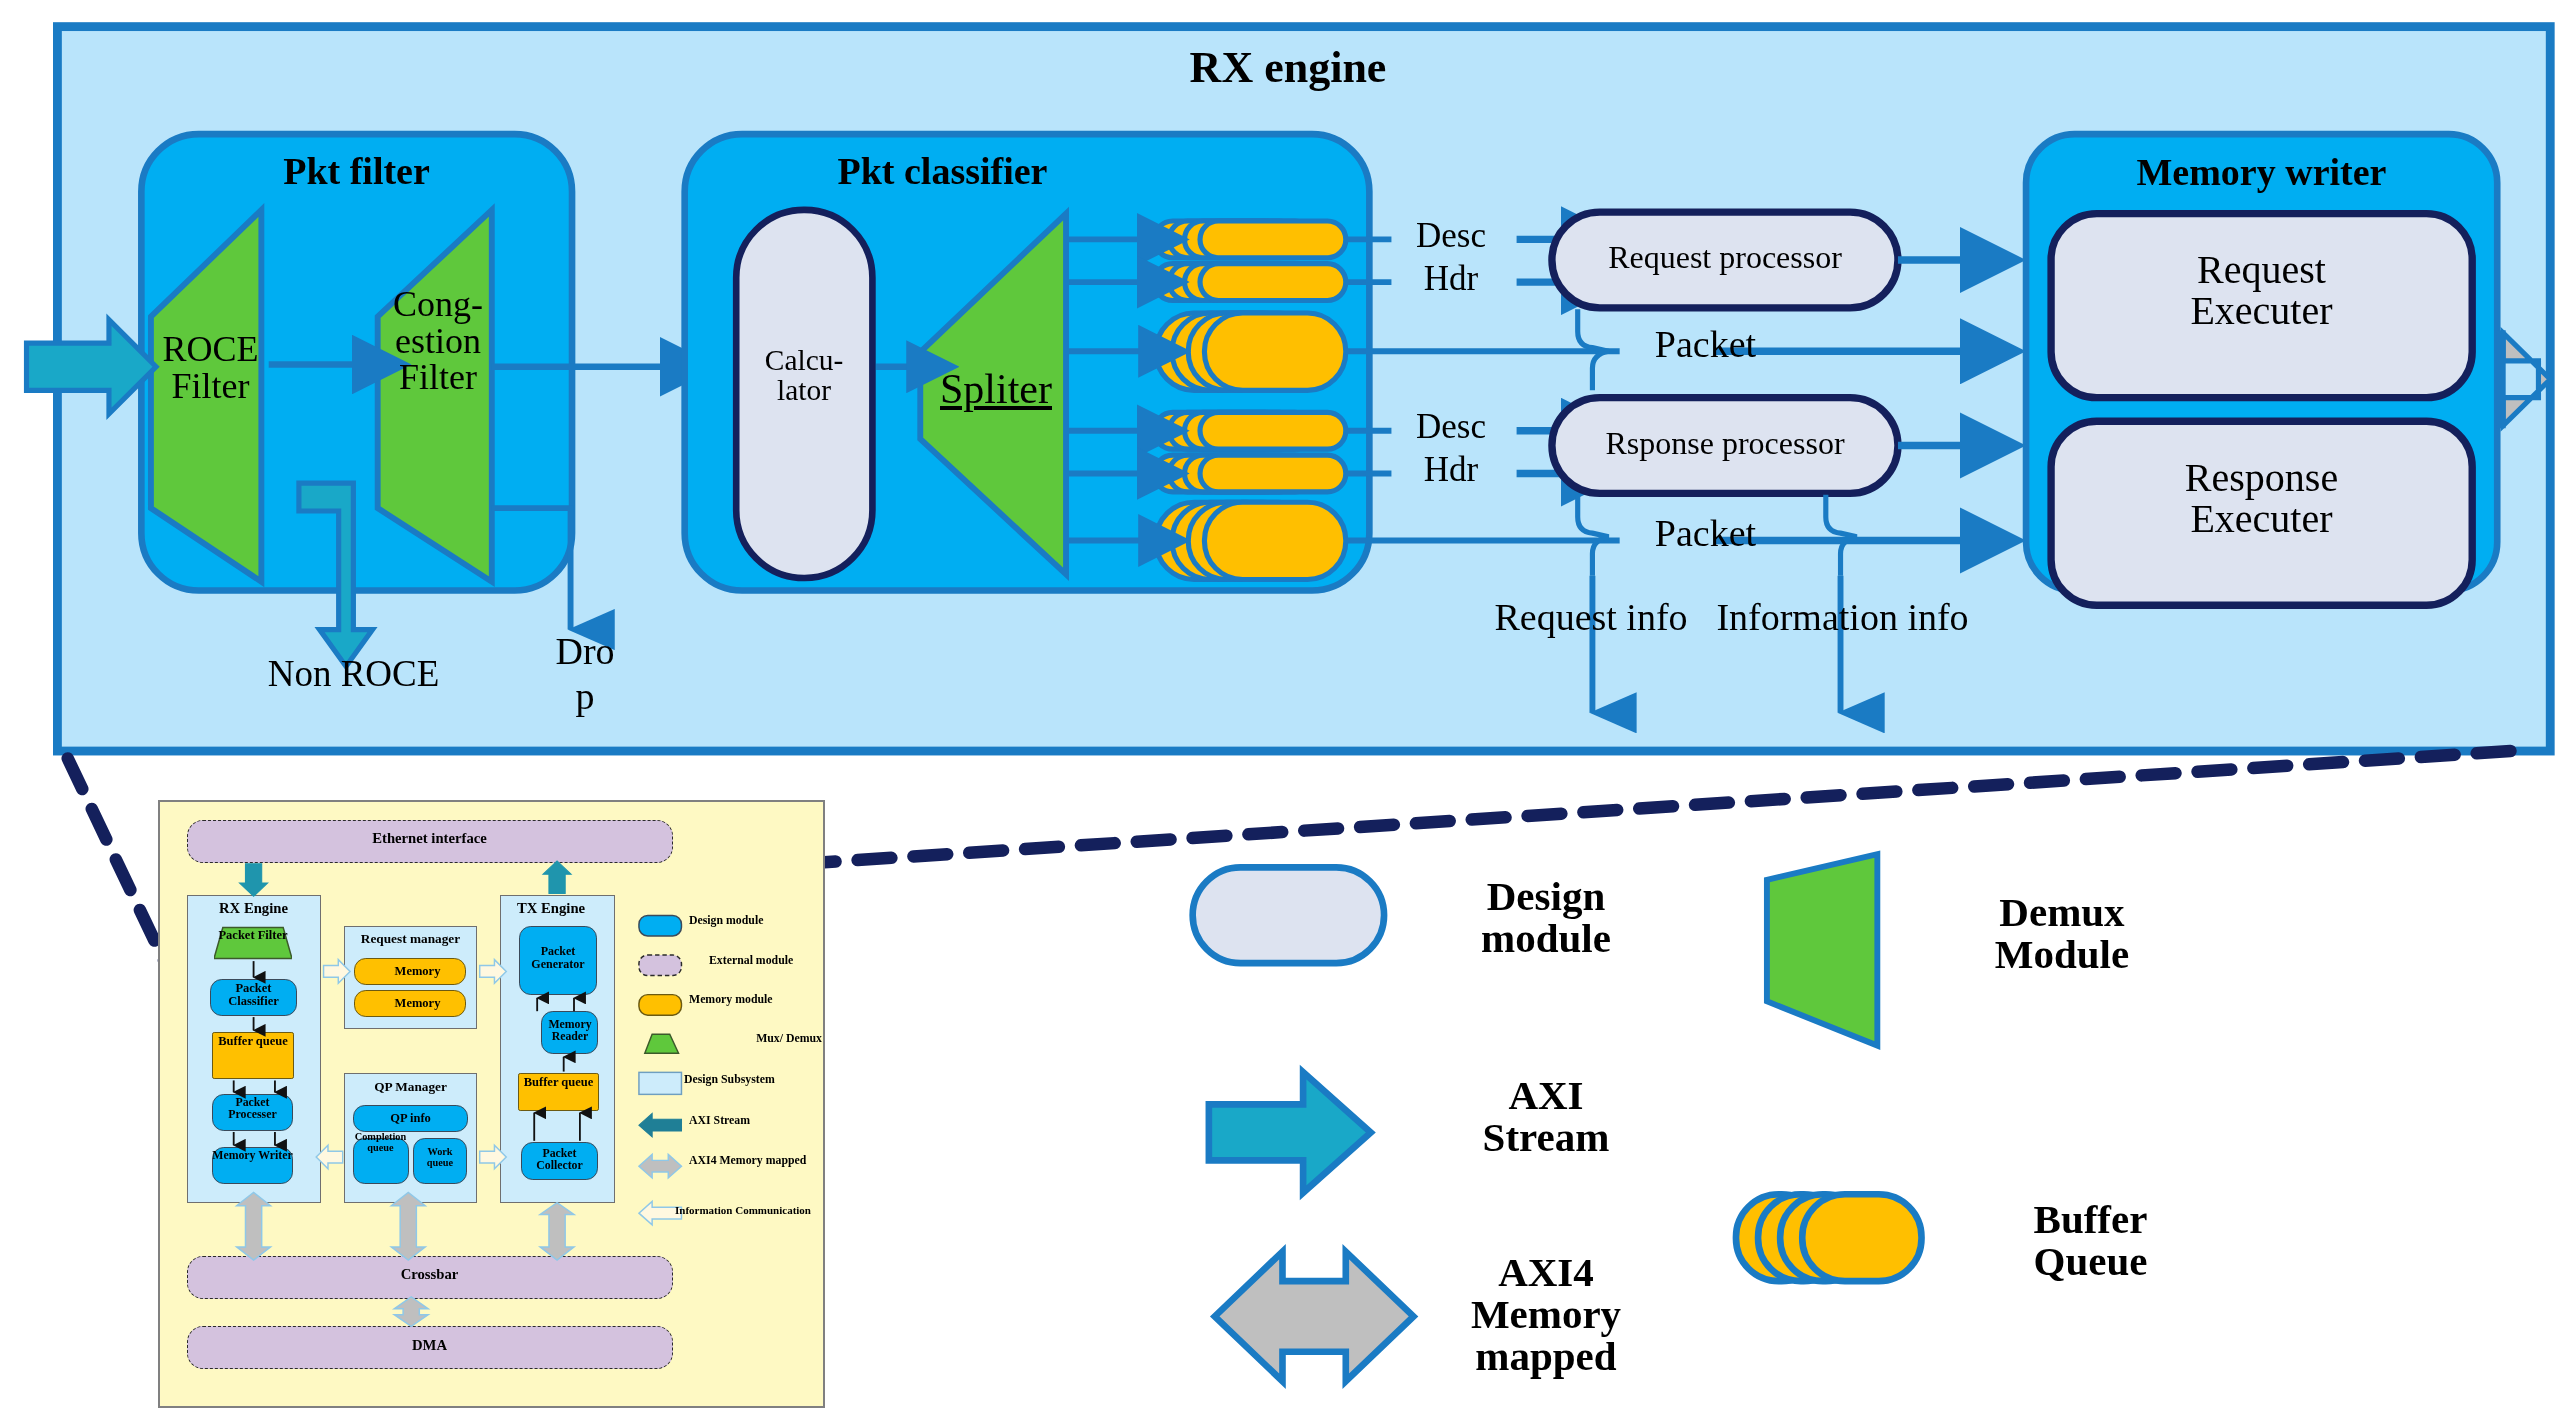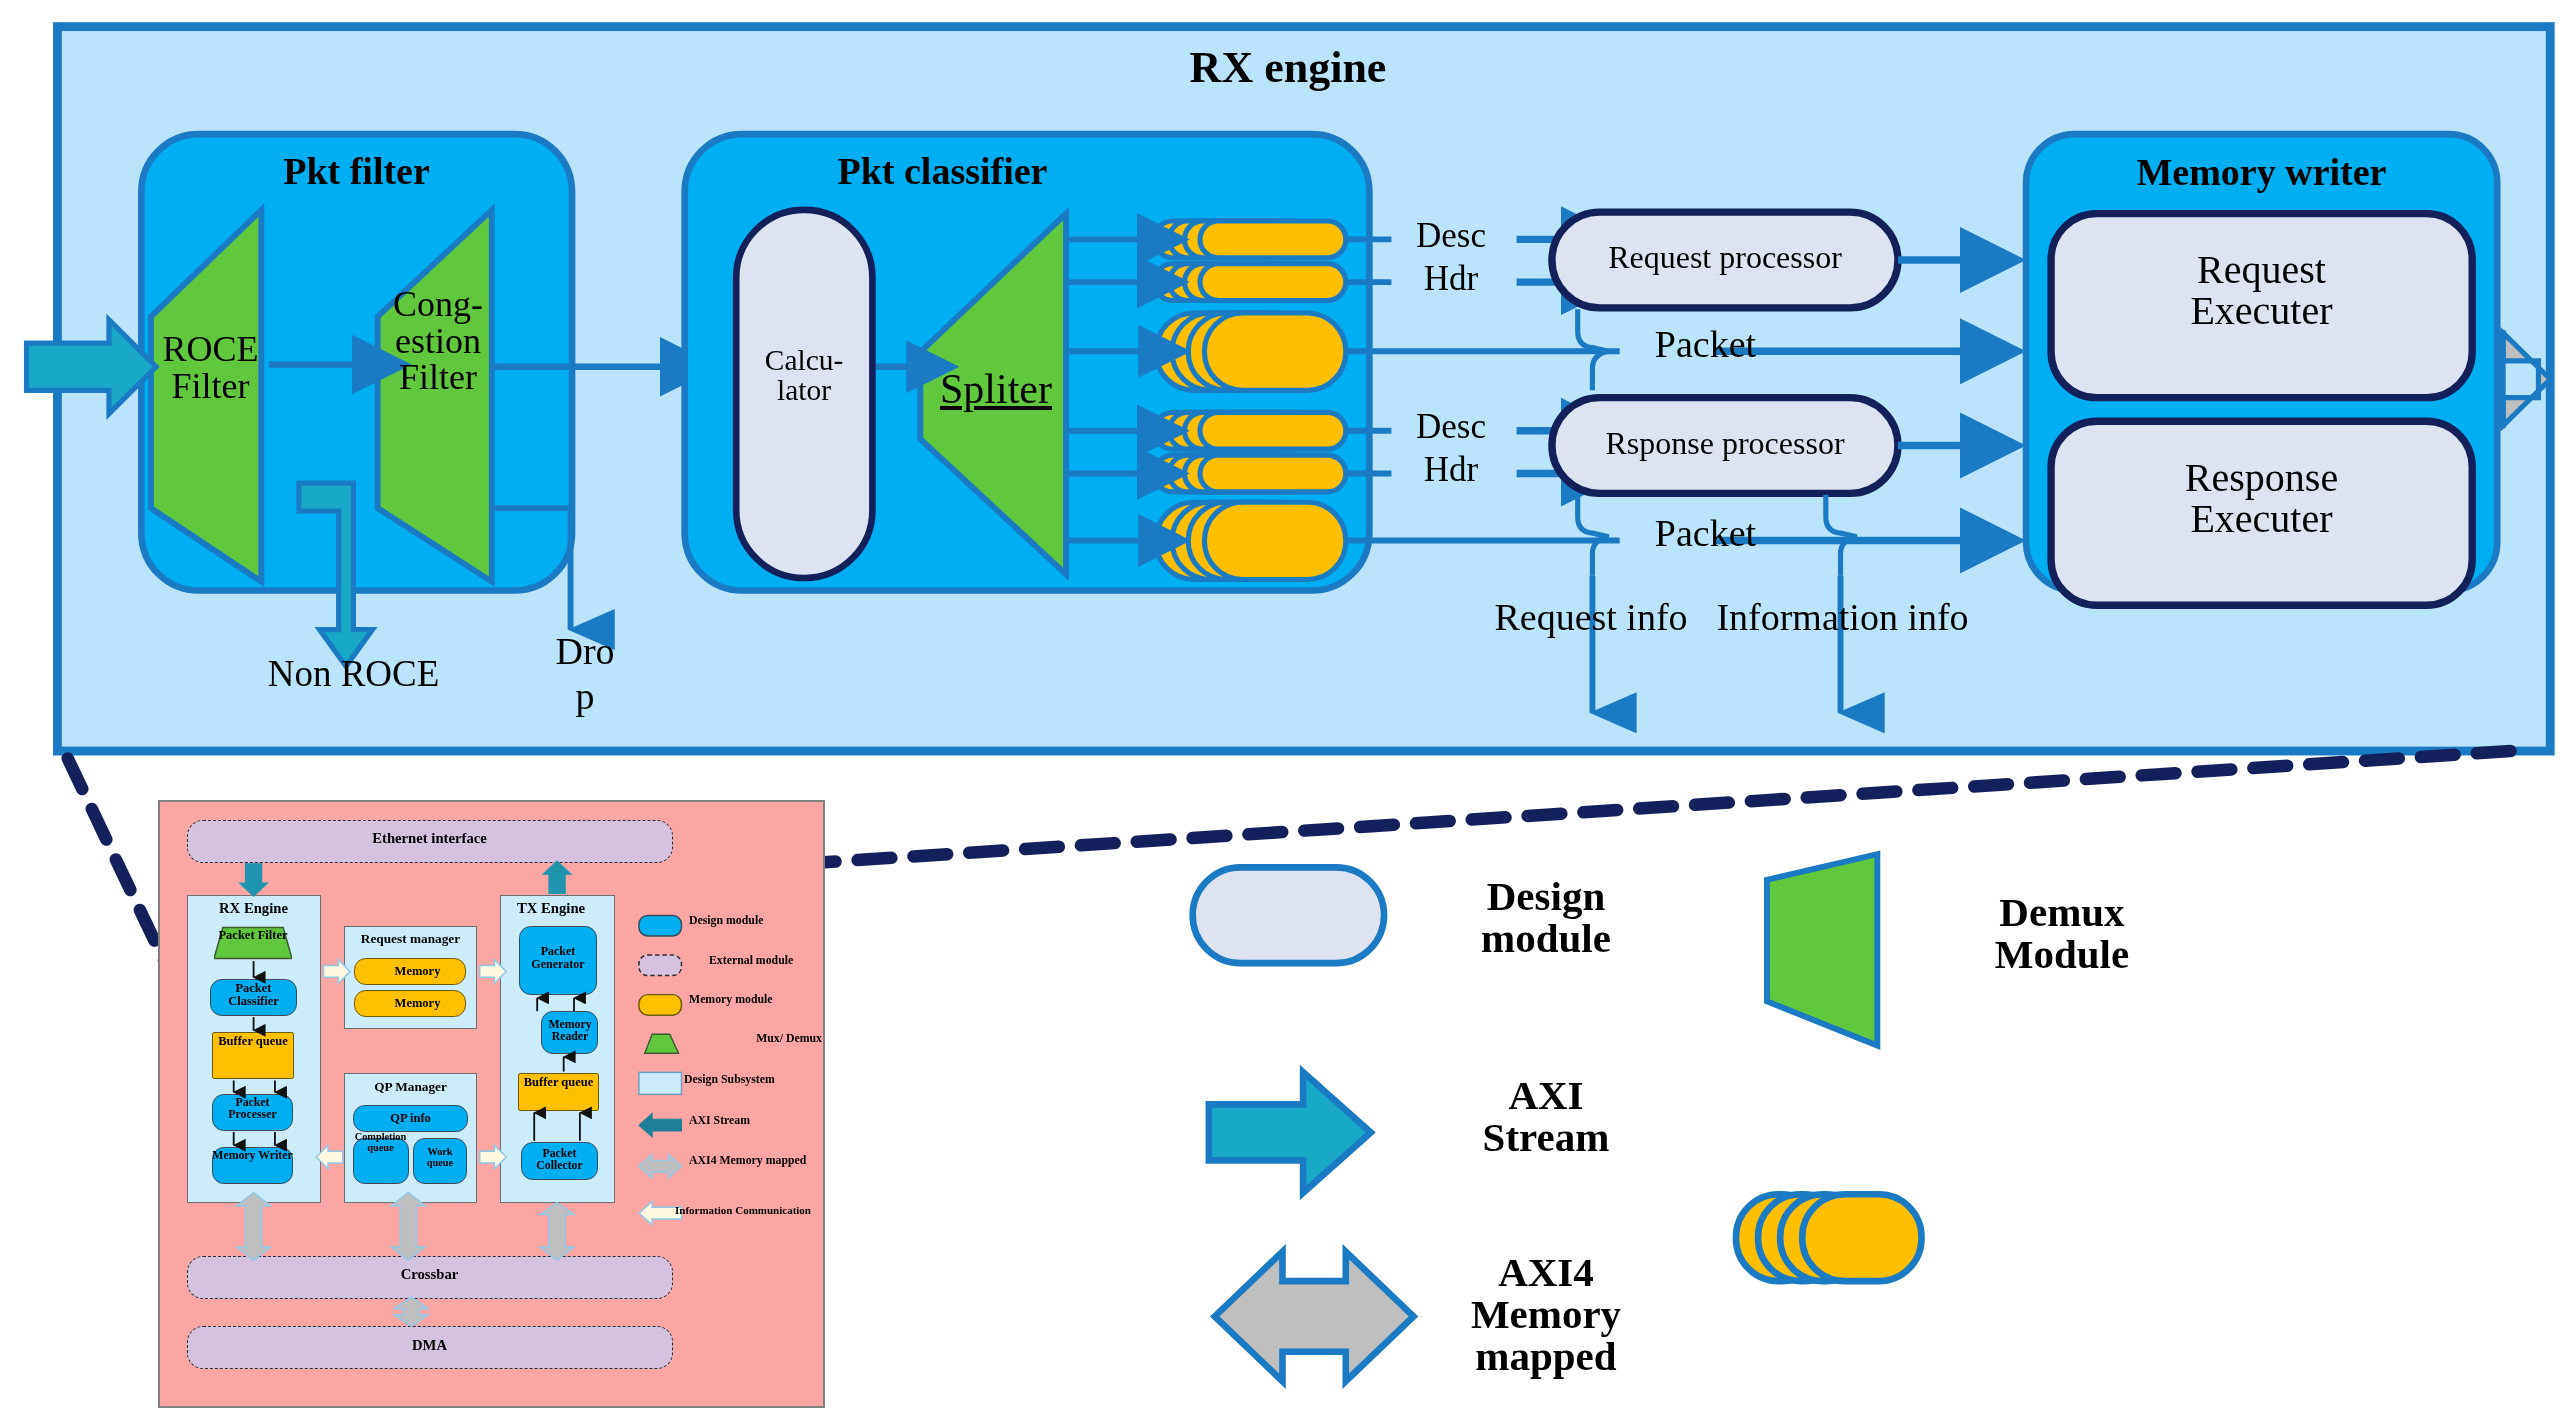--- a/index.html
+++ b/index.html
@@ -8,21 +8,21 @@
     font-family:"Liberation Serif","DejaVu Serif",serif;
     width:2576px;height:1427px;position:relative;overflow:hidden;
   }
   .stage{position:absolute;left:0;top:0;width:2576px;height:1427px;padding-left:36px;}
   svg.layer{position:absolute;left:0;top:0;width:2576px;height:1427px;overflow:visible;}
   .htext{position:absolute;color:#000;line-height:1.02;white-space:pre-line;}
   .ctr{text-align:center;}
   .bold{font-weight:bold;}
 
   
-  .thumb{position:absolute;background:#fca5a5;border:2.2px solid #808080;}
+  .thumb{position:absolute;background:#fef9c3;border:2.2px solid #808080;}
   .thumb .tbox{position:absolute;box-sizing:border-box;}
   .thumb .sub{background:#cdecfb;border:1.5px solid #6f6f6f;}
   .thumb .ext{background:#d4c2de;border:1.5px dashed #2b2b2b;border-radius:16px;}
   .thumb .dmod{background:#00aef2;border:1.1px solid #3b4a5a;border-radius:11.8px;}
   .thumb .mem{background:#ffc000;border:1.1px solid #6b5a12;border-radius:11.8px;}
   .thumb .lbl{position:absolute;color:#000;font-weight:bold;text-align:center;
               font-family:"Liberation Serif","DejaVu Serif",serif;line-height:1.05;}
 </style>
 </head>
 <body>
@@ -247,20 +247,22 @@
 Executer</div>
   <div class="htext ctr" style="left:2051px;top:458px;width:421px;font-size:40px;">Response
 Executer</div>
 
   <div class="htext ctr bold" style="left:1421px;top:876px;width:250px;font-size:41px;">Design
 module</div>
   <div class="htext ctr bold" style="left:1922px;top:892px;width:280px;font-size:41px;">Demux
 Module</div>
   <div class="htext ctr bold" style="left:1421px;top:1075px;width:250px;font-size:41px;">AXI
 Stream</div>
+  <div class="htext ctr bold" style="left:1958px;top:1199px;width:265px;font-size:41px;">Buffer
+Queue</div>
   <div class="htext ctr bold" style="left:1421px;top:1252px;width:250px;font-size:41px;">AXI4
 Memory
 mapped</div>
 
   <div class="thumb" style="left:158px;top:800px;width:663px;height:604px;">
 
     <div class="tbox ext" style="left:26.5px;top:17.7px;width:486px;height:43px;"></div>
     <div class="lbl" style="left:26.5px;top:29.4px;width:486px;font-size:14.7px;">Ethernet interface</div>
 
     <div class="tbox sub" style="left:26.5px;top:93px;width:134px;height:308px;"></div>

